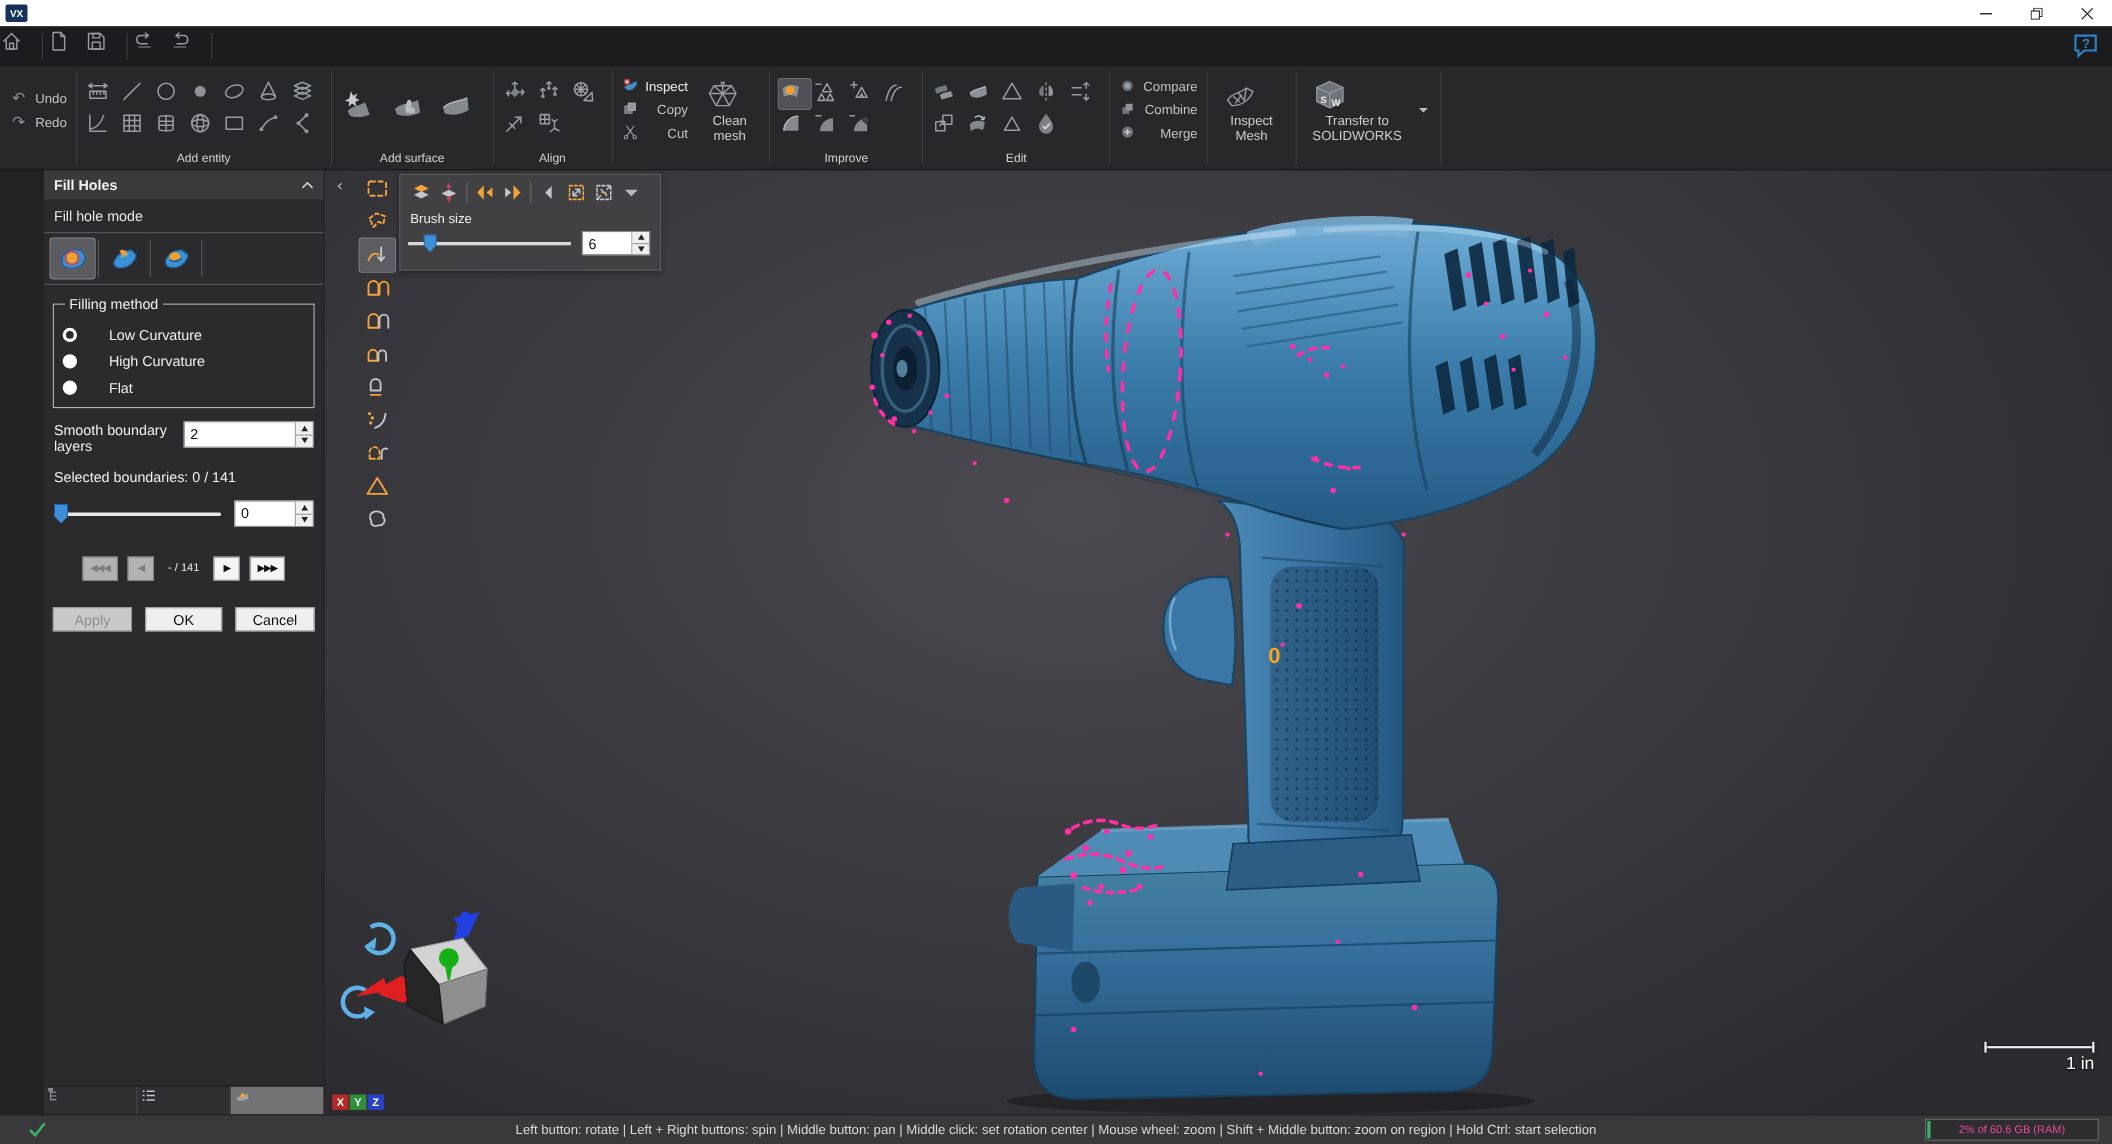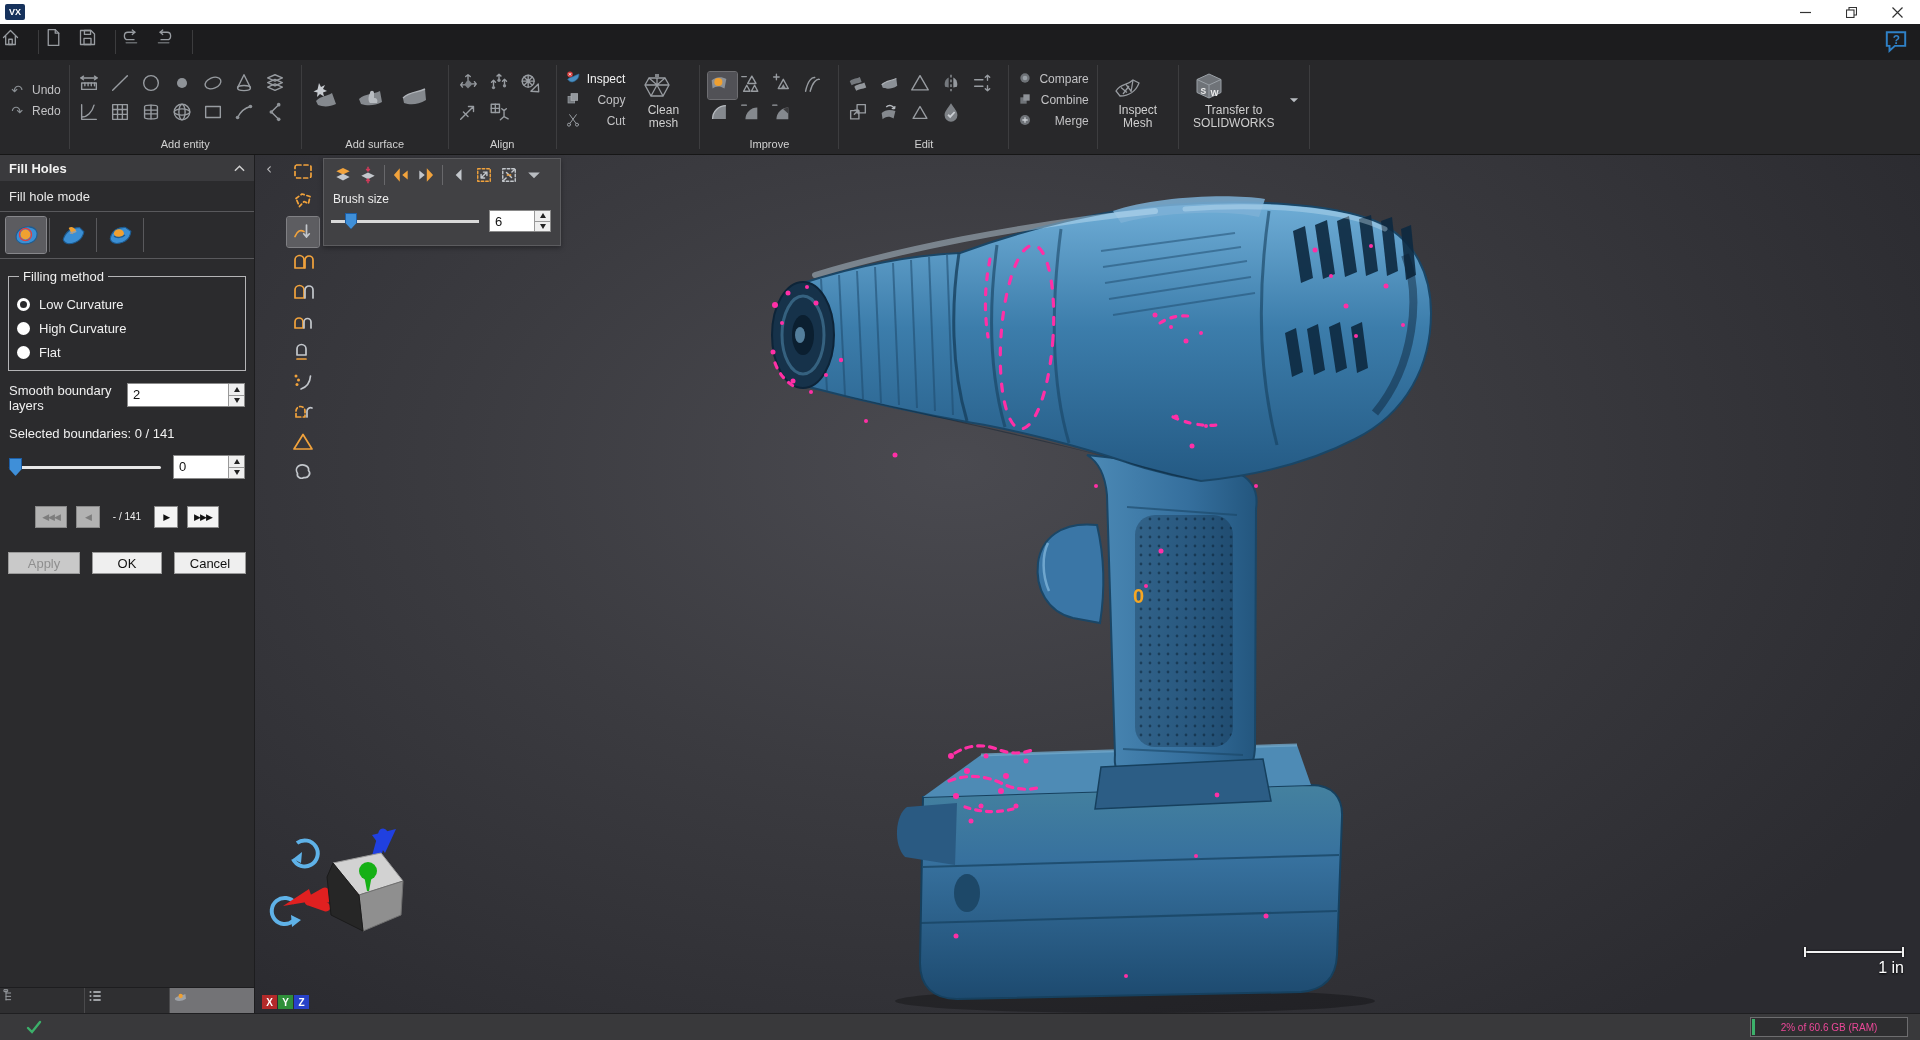--- a/index.html
+++ b/index.html
@@ -46,39 +46,39 @@
   .txt-row .ti { width:18px; height:18px; display:flex; align-items:center; justify-content:center; }
   .txt-row .ti svg { width:16px; height:16px; }
   .txt-row .tl { font-size:12px; color:#c2c2c4; white-space:nowrap; }
   .txt-row .tl.bright { color:#f2f2f2; }
   .bigbtn { display:flex; flex-direction:column; align-items:center; justify-content:center; gap:3px; padding:0 6px; }
   .bigbtn .bi svg { width:32px; height:30px; }
   .bigbtn .bl { font-size:12px; color:#cfcfcf; text-align:center; line-height:13px; max-width:82px; }
   .hist-glyph { color:#8a8f94; font-size:14px; }
 
   
-  #main { position:absolute; top:155px; left:0; width:1920px; height:858px; display:flex; }
+  #main { position:absolute; top:155px; left:0; width:1920px; height:858px; display:flex;padding-left:40px; }
 
   
   #panel { width:255px; background:#2b2b2d; position:relative; flex:none; border-right:1px solid #1d1d1f; }
   #panel-header { height:26px; background:#3a3a3d; color:#f2f2f2; font-size:13px; font-weight:bold;
     display:flex; align-items:center; justify-content:space-between; padding:0 9px; }
   .mode-label { color:#e8e8e8; font-size:13px; padding:8px 9px 7px 9px; border-bottom:1px solid #59595c; }
   #mode-row { display:flex; align-items:center; border-bottom:1px solid #59595c; padding:5px 0 5px 6px; }
   .mode-btn { width:40px; height:36px; display:flex; align-items:center; justify-content:center; border-radius:2px; }
   .mode-btn svg { width:30px; height:26px; }
   .mode-btn.sel { background:#5c5c60; outline:1px solid #87878b; }
   .mode-sep { width:1px; height:34px; background:#59595c; margin:0 3px; }
   fieldset { margin:10px 8px 0 8px; border:1px solid #b4b4b6; padding:4px 8px 10px 8px; }
   legend { color:#f0f0f0; font-size:13px; padding:0 4px; margin-left:2px; }
   .radio-row { display:flex; align-items:center; gap:9px; margin-top:9px; }
   .radio { width:13px; height:13px; border-radius:50%; flex:none; }
   .radio.on  { background:#2b2b2d; border:3.5px solid #ffffff; }
   .radio.off { background:#ffffff; }
-  .radio-label { color:#f0f0f0; font-size:13px; }
+  .radio-label { color:#f0f0f0; font-size:13px;margin-left:20px; }
   .smooth-row { display:flex; align-items:flex-start; justify-content:space-between; padding:12px 9px 0 9px; }
   .smooth-label { color:#f0f0f0; font-size:13px; line-height:15px; width:105px; }
   .spin { display:flex; height:24px; border:1px solid #8a8a8a; background:#fff; }
   .spin .val { font-size:13px; color:#111; padding:3px 0 0 5px; }
   .spin .arrows { width:16px; display:flex; flex-direction:column; border-left:1px solid #999; }
   .spin .sbtn { flex:1; background:#efefef; display:flex; align-items:center; justify-content:center; }
   .spin .sbtn + .sbtn { border-top:1px solid #999; }
   .tri-up { width:0; height:0; border-left:3.5px solid transparent; border-right:3.5px solid transparent; border-bottom:5px solid #222; }
   .tri-dn { width:0; height:0; border-left:3.5px solid transparent; border-right:3.5px solid transparent; border-top:5px solid #222; }
   .sel-bound { color:#f0f0f0; font-size:13px; padding:13px 9px 0 9px; }
@@ -1372,17 +1372,18 @@
       </div>
       <div id="scale-label">1 in</div>
     </div>
   </div>
 </div>
 
 <div id="statusbar">
   <svg id="status-check" width="16" height="14" viewBox="0 0 16 14">
     <path d="M2 8 L6 12 L14 2" stroke="#3cb06a" stroke-width="2.4" fill="none" stroke-linecap="round"></path>
   </svg>
+  <div id="status-hints">Left button: rotate  |  Left + Right buttons: spin  |  Middle button: pan  |  Middle click: set rotation center  |  Mouse wheel: zoom  |  Shift + Middle button: zoom on region  |  Hold Ctrl: start selection</div>
   <div id="ram-box">
     <div id="ram-fill"></div>
     <div id="ram-text">2% of 60.6 GB (RAM)</div>
   </div>
 </div>
 
 </body></html>

